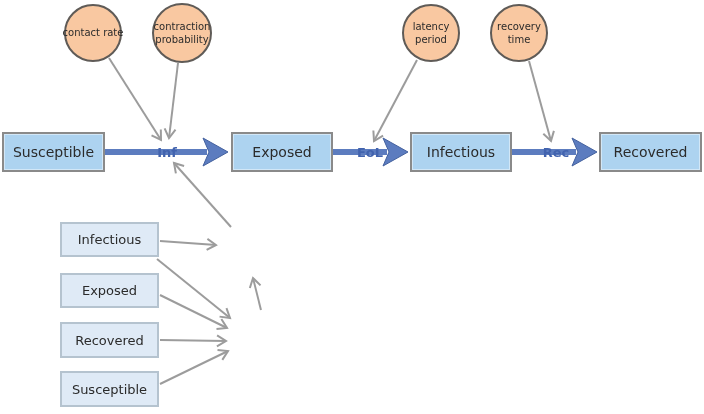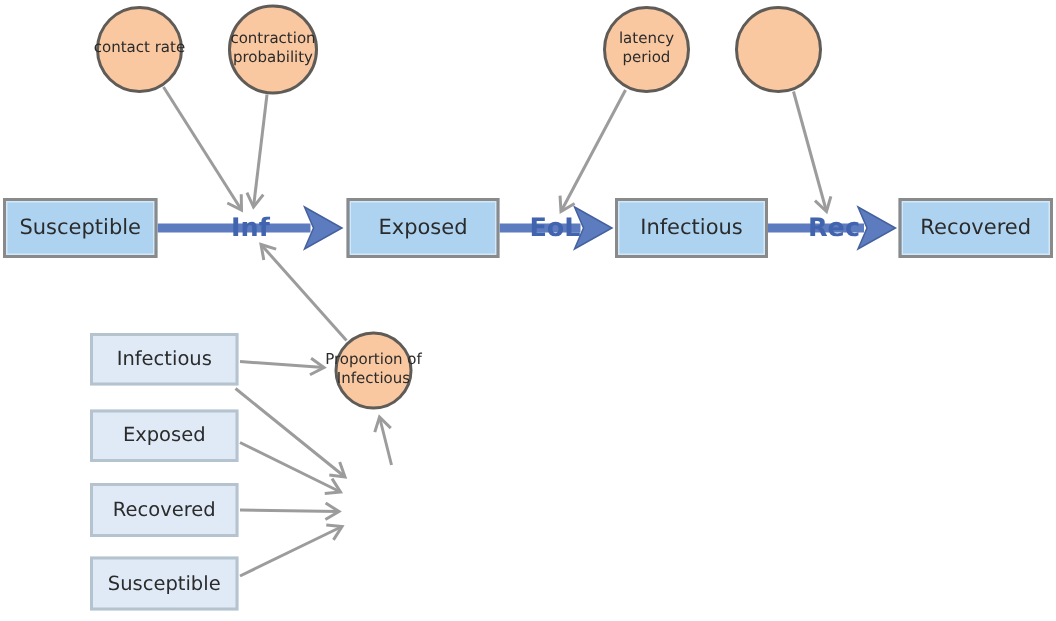--- a/index.html
+++ b/index.html
@@ -38,21 +38,21 @@
     background:var(--aux-fill); border:2px solid var(--aux-border);
     box-sizing:border-box; width:100%; height:100%;
   }
   .aux .aux-label{
     position:absolute; left:50%; top:50%; transform:translate(-50%,-50%);
     text-align:center; font-size:10px; line-height:1.25; color:var(--text);
     z-index:3; pointer-events:none; white-space:normal;
   }
   .flow-label{
     position:absolute; z-index:3; display:flex; align-items:center; justify-content:center;
-    font-size:17px; font-weight:bold; color:var(--flow-label); width:40px; height:20px;
+    font-size:13px; font-weight:bold; color:var(--flow-label); width:40px; height:20px;
   }
 </style>
 </head>
 <body>
 
 <div class="canvas">
 
   <svg width="704" height="414" viewBox="0 0 704 414">
     <defs>
       <marker id="vee" markerUnits="userSpaceOnUse" markerWidth="20" markerHeight="20" refX="0" refY="0" orient="auto" viewBox="-10 -10 20 20">
@@ -96,24 +96,21 @@
   <div class="aux" style="left:152px;top:3px;width:60px;height:60px;">
     <div class="bubble"></div>
     <div class="aux-label" style="width:96px;">contraction probability</div>
   </div>
   <div class="aux" style="left:402px;top:4px;width:58px;height:58px;">
     <div class="bubble"></div>
     <div class="aux-label" style="width:70px;">latency period</div>
   </div>
   <div class="aux" style="left:490px;top:4px;width:58px;height:58px;">
     <div class="bubble"></div>
-  </div>
-  <div class="aux" style="left:223px;top:221px;width:52px;height:52px;">
-    <div class="bubble"></div>
-    <div class="aux-label" style="width:76px;">Proportion of Infectious</div>
+    <div class="aux-label" style="width:64px;">recovery time</div>
   </div>
 
   <div class="node ghost" style="left:60px;top:222px;width:99px;height:35px;">Infectious</div>
   <div class="node ghost" style="left:60px;top:273px;width:99px;height:35px;">Exposed</div>
   <div class="node ghost" style="left:60px;top:322px;width:99px;height:36px;">Recovered</div>
   <div class="node ghost" style="left:60px;top:371px;width:99px;height:36px;">Susceptible</div>
 
 </div>
 
 </body></html>

